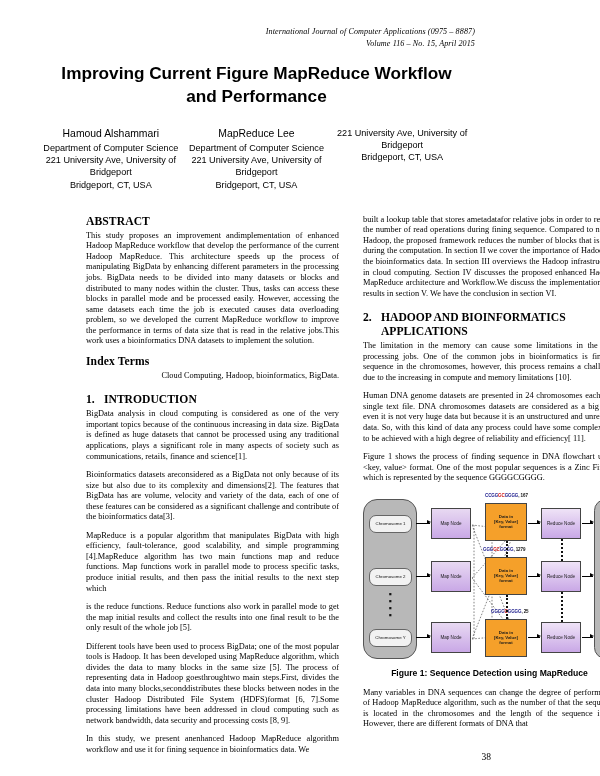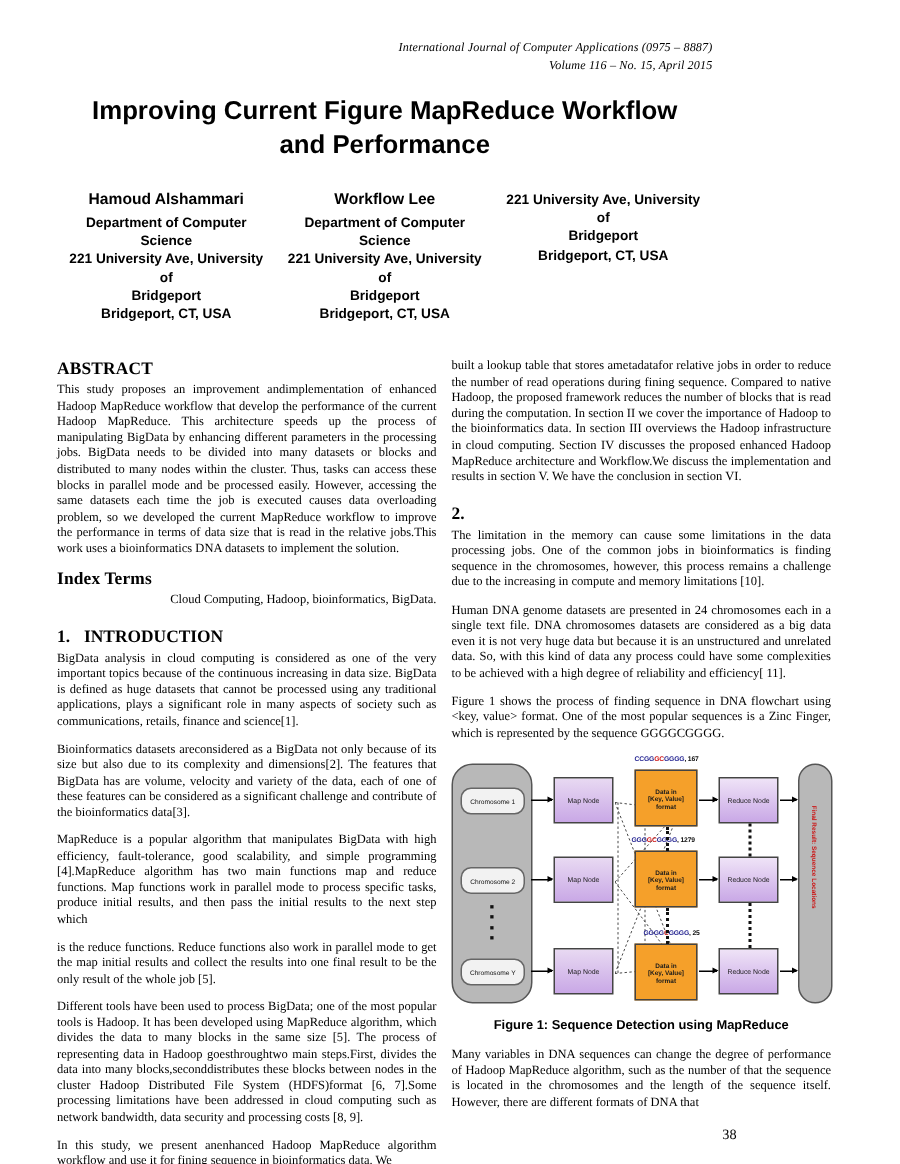--- a/index.html
+++ b/index.html
@@ -39,22 +39,21 @@
     font-weight: bold;
     font-size: 17.2px;
     line-height: 23px;
     margin-top: 13px;
     padding: 0 8px;
   }
   
   .authors {
     display: flex;
     margin-top: 19px;
-    justify-content: space-between;
-    font-weight: bold;
+    justify-content: flex-end;
   }
   .author {
     flex: 1 1 0;
     text-align: center;
     font-family: "Liberation Sans", sans-serif;
     padding: 0 4px;
     box-sizing: border-box;
   }
   .author-name {
     font-size: 10.4px;
@@ -62,21 +61,22 @@
     margin-bottom: 1px;
   }
   .author-aff {
     font-size: 9.1px;
     line-height: 12.2px;
   }
   
   .columns {
     display: flex;
     margin-top: 24px;
-    gap: 10px;
+    gap: 24px;
+    margin-left: 48px;
   }
   .col {
     width: 253px;
     flex: 0 0 253px;
   }
   h2.sec {
     font-family: "Liberation Serif", serif;
     font-weight: bold;
     font-size: 11.6px;
     line-height: 14px;
@@ -252,21 +252,21 @@
 
   <div class="authors">
     <div class="author">
       <div class="author-name">Hamoud Alshammari</div>
       <div class="author-aff">Department of Computer Science</div>
       <div class="author-aff">221 University Ave, University of</div>
       <div class="author-aff">Bridgeport</div>
       <div class="author-aff">Bridgeport, CT, USA</div>
     </div>
     <div class="author">
-      <div class="author-name">Workflow Lee</div>
+      <div class="author-name">MapReduce Lee</div>
       <div class="author-aff">Department of Computer Science</div>
       <div class="author-aff">221 University Ave, University of</div>
       <div class="author-aff">Bridgeport</div>
       <div class="author-aff">Bridgeport, CT, USA</div>
     </div>
     <div class="author">
       <div class="author-aff">221 University Ave, University of</div>
       <div class="author-aff">Bridgeport</div>
       <div class="author-aff">Bridgeport, CT, USA</div>
     </div>
@@ -292,20 +292,24 @@
       <p class="body">is the reduce functions. Reduce functions also work in parallel mode to get the map initial results and collect the results into one final result to be the only result of the whole job [5].</p>
       <p class="body">Different tools have been used to process BigData; one of the most popular tools is Hadoop. It has been developed using MapReduce algorithm, which divides the data to many blocks in the same size [5]. The process of representing data in Hadoop goesthroughtwo main steps.First, divides the data into many blocks,seconddistributes these blocks between nodes in the cluster Hadoop Distributed File System (HDFS)format [6, 7].Some processing limitations have been addressed in cloud computing such as network bandwidth, data security and processing costs [8, 9].</p>
       <p class="body">In this study, we present anenhanced Hadoop MapReduce algorithm workflow and use it for fining sequence in bioinformatics data. We</p>
     </div>
 
     <div class="col">
       <p class="body">built a lookup table that stores ametadatafor relative jobs in order to reduce the number of read operations during fining sequence. Compared to native Hadoop, the proposed framework reduces the number of blocks that is read during the computation. In section II we cover the importance of Hadoop to the bioinformatics data. In section III overviews the Hadoop infrastructure in cloud computing. Section IV discusses the proposed enhanced Hadoop MapReduce architecture and Workflow.We discuss the implementation and results in section V. We have the conclusion in section VI.</p>
 
       <div class="sec-num-wrap">
         <span class="sec-num">2.</span>
+        <span class="sec-title">
+          <span>HADOOP AND BIOINFORMATICS</span><br>
+          <span>APPLICATIONS</span>
+        </span>
       </div>
 
       <p class="body">The limitation in the memory can cause some limitations in the data processing jobs. One of the common jobs in bioinformatics is finding sequence in the chromosomes, however, this process remains a challenge due to the increasing in compute and memory limitations [10].</p>
       <p class="body">Human DNA genome datasets are presented in 24 chromosomes each in a single text file. DNA chromosomes datasets are considered as a big data even it is not very huge data but because it is an unstructured and unrelated data. So, with this kind of data any process could have some complexities to be achieved with a high degree of reliability and efficiency[ 11].</p>
       <p class="body tight">Figure 1 shows the process of finding sequence in DNA flowchart using &lt;key, value&gt; format. One of the most popular sequences is a Zinc Finger, which is represented by the sequence GGGGCGGGG.</p>
 
       <div class="figure">
         <div class="fig-canvas">
 
           <div class="rrect" style="left:0px; top:6px; width:52px; height:158px;"></div>

